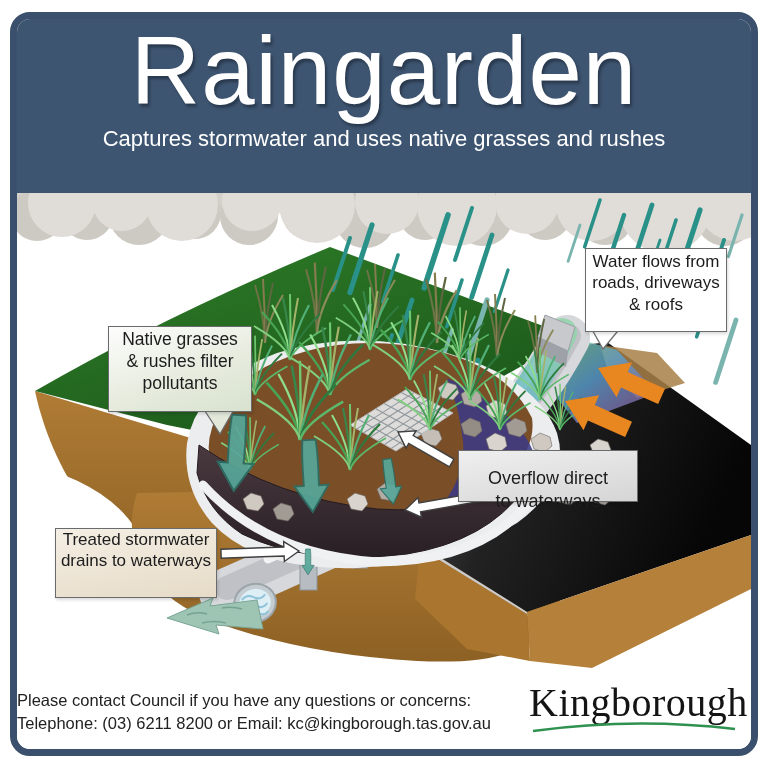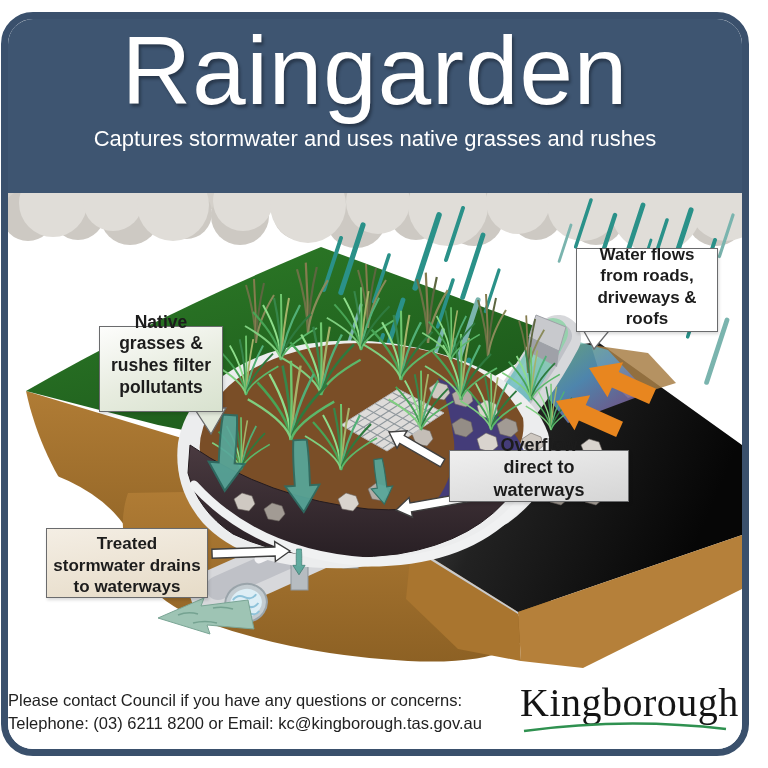--- a/index.html
+++ b/index.html
@@ -1,31 +1,31 @@
 <!DOCTYPE html>
 <html><head>
 <meta charset="utf-8">
 <style>
   html,body{margin:0;padding:0;}
   body{width:768px;height:768px;background:#ffffff;font-family:"Liberation Sans",sans-serif;position:relative;overflow:hidden;}
-  .card{position:absolute;left:1px;top:12px;width:748px;height:744px;box-sizing:border-box;
-        border:7px solid #3a506c;border-radius:32px;background:#ffffff;overflow:hidden;}
+  .card{position:absolute;left:10px;top:12px;width:748px;height:744px;box-sizing:border-box;
+        border:7px solid #3a506c;border-radius:20px;background:#ffffff;overflow:hidden;}
   .hdr{position:absolute;left:0;top:0;width:734px;height:174px;background:#3e5571;text-align:center;}
   .title{margin-top:2px;font-size:96px;line-height:1.05;color:#ffffff;letter-spacing:1px;
          text-shadow:2px 3px 3px rgba(15,22,34,.45);font-weight:normal;}
   .subtitle{color:#ffffff;font-size:22px;line-height:1.32;margin-top:2px;}
   .ill{position:absolute;left:0;top:174px;width:734px;height:478px;background:#ffffff;overflow:hidden;}
   .ill svg{position:absolute;left:0;top:0;}
   .callout{position:absolute;box-sizing:border-box;border:1.6px solid #6a6b6d;color:#1c1c1c;
-           display:flex;align-items:flex-end;justify-content:center;text-align:center;
-           box-shadow:1px 2px 3px rgba(0,0,0,.15);line-height:1.25;font-weight:bold;}
+           display:flex;align-items:flex-start;justify-content:center;text-align:center;
+           box-shadow:1px 2px 3px rgba(0,0,0,.15);line-height:1.25;}
   .co-water{left:568px;top:55px;width:142px;height:84px;background:#ffffff;font-size:17px;padding:2px 6px;}
-  .co-native{left:91px;top:133px;width:124px;height:86px;font-size:17.5px;padding:12px 8px;
+  .co-native{left:91px;top:133px;width:144px;height:86px;font-size:17.5px;padding:2px 8px;
              background:linear-gradient(160deg,#fdfdfc 0%,#e7ecdf 55%,#d8e2cf 100%);}
-  .co-overflow{left:441px;top:257px;width:180px;height:52px;font-size:18px;padding:0 24px;
+  .co-overflow{left:441px;top:257px;width:180px;height:52px;font-size:18px;padding:16px 24px;
              background:linear-gradient(170deg,#efefef,#d5d5d5);}
   .co-treated{left:38px;top:335px;width:162px;height:70px;font-size:17px;padding:0 4px;
              background:linear-gradient(170deg,#f4eee4,#e6dbc7);}
   .ftr{position:absolute;left:0;top:652px;width:734px;height:78px;background:#ffffff;}
   .contact{position:absolute;left:0;top:18px;width:500px;color:#222222;
            font-size:16.5px;line-height:1.38;}
   .logo{position:absolute;right:12px;top:12px;width:210px;text-align:left;}
   .logo-text{font-family:"Liberation Serif",serif;font-size:40px;color:#141414;letter-spacing:0.5px;line-height:1;}
   .logo-arc{display:block;margin-top:-4px;}
 </style>

